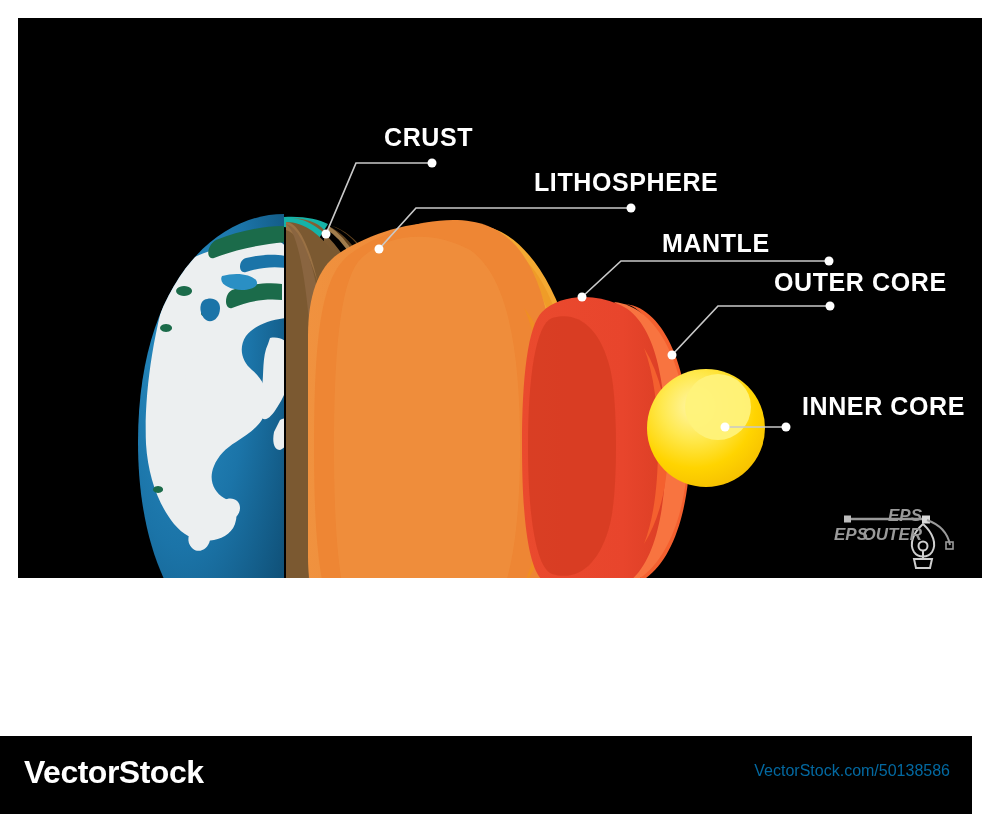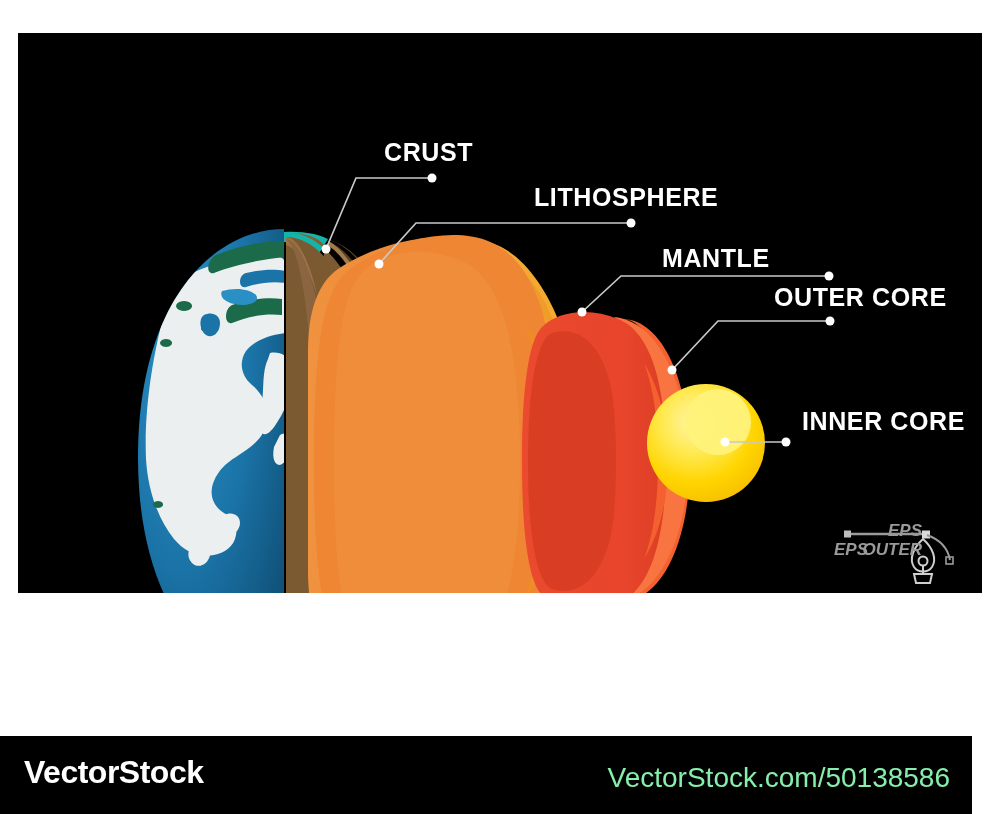--- a/index.html
+++ b/index.html
@@ -23,21 +23,20 @@
 
   
   #illustration {
     position: absolute;
     left: 18px;
     top: 18px;
     width: 964px;
     height: 560px;
     background: #000000;
     overflow: hidden;
-    margin-top: 15px;
   }
 
   
   #footer-bar {
     position: absolute;
     left: 0;
     top: 736px;
     width: 972px;
     height: 78px;
     background: #000000;
@@ -52,22 +51,22 @@
     font-weight: bold;
     letter-spacing: -0.5px;
     font-family: "Liberation Sans", sans-serif;
     white-space: nowrap;
   }
 
   #brand-url {
     position: absolute;
     right: 22px;
     top: 26px;
-    color: #86efac;
-    font-size: 28px;
+    color: #0369a1;
+    font-size: 16px;
     font-weight: normal;
     font-family: "Liberation Sans", sans-serif;
     white-space: nowrap;
   }
 
   
   #scene {
     position: absolute;
     left: 0;
     top: 0;

